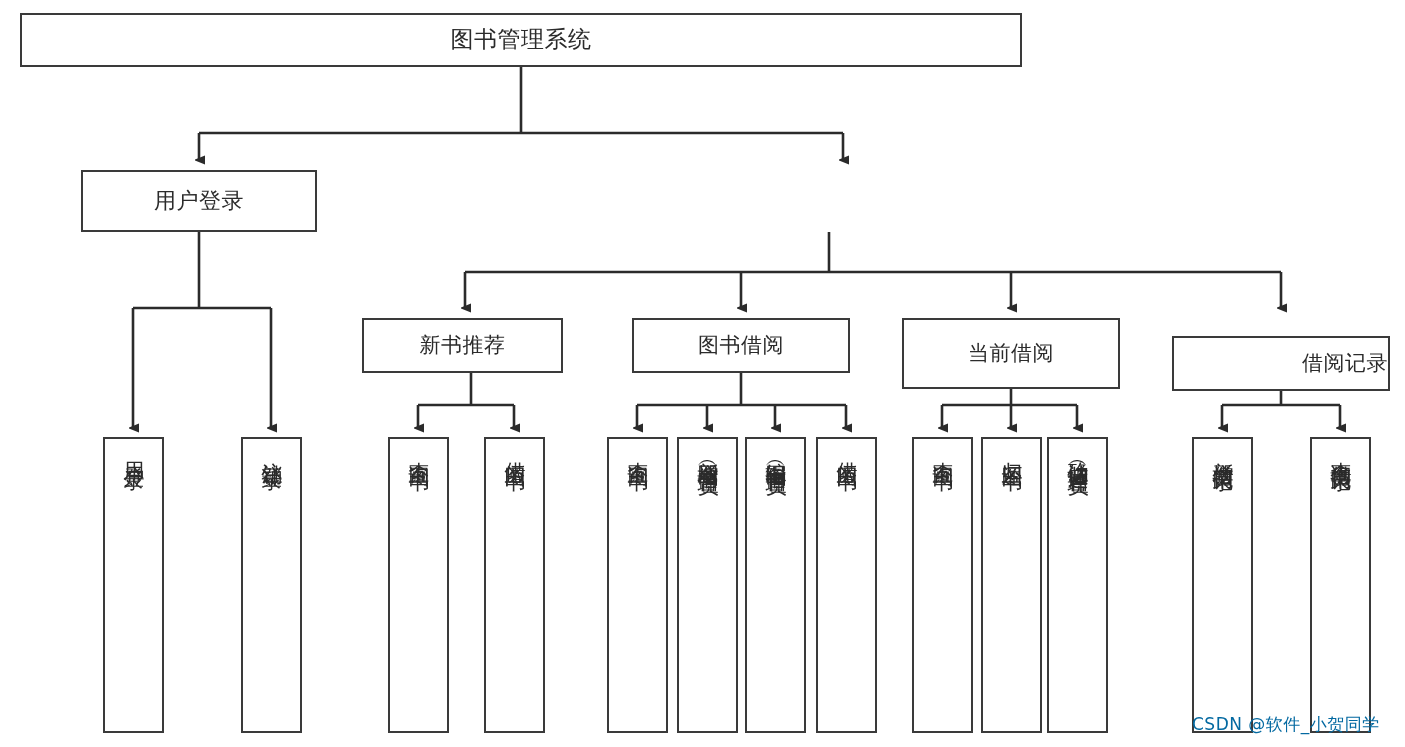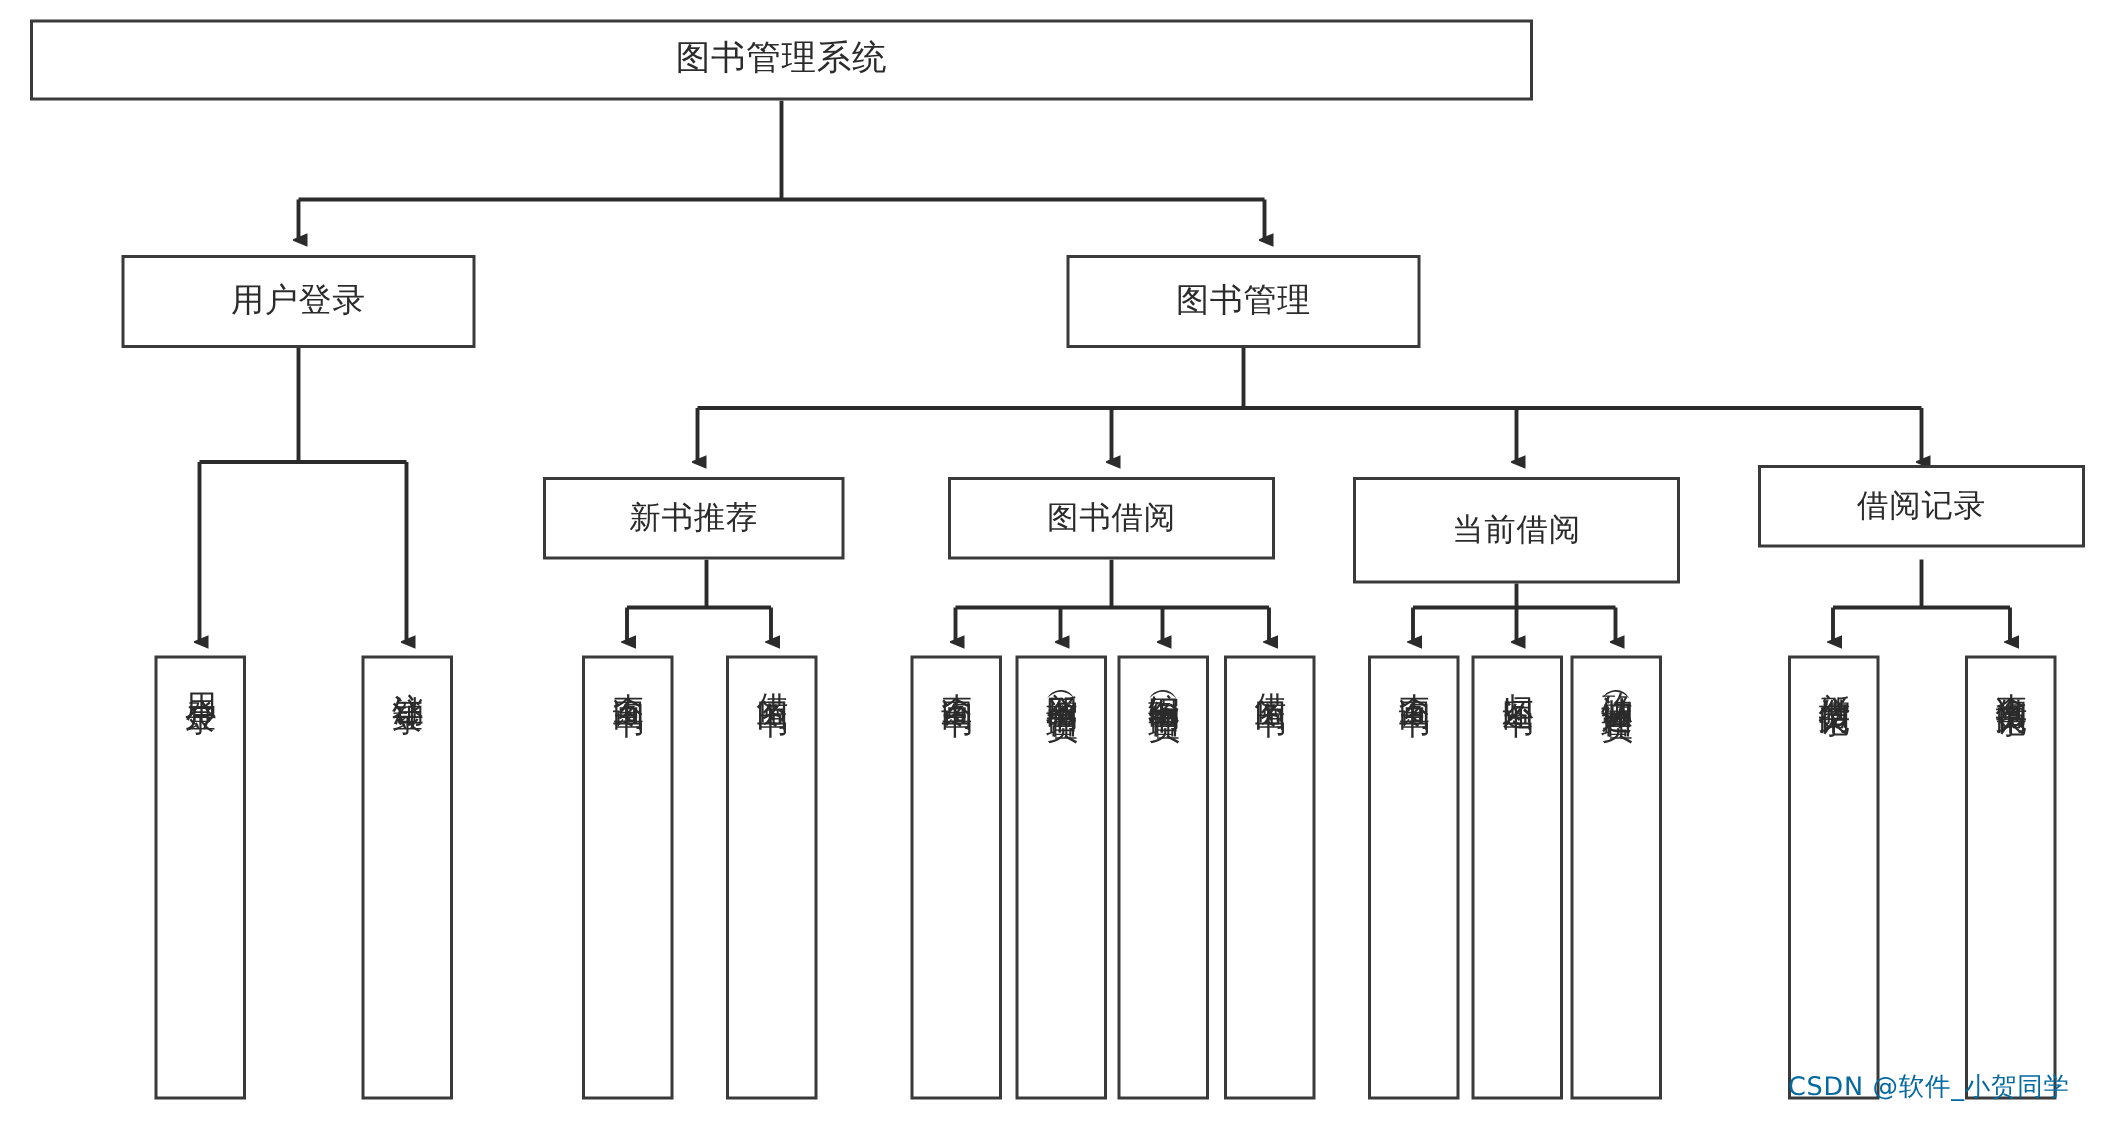--- a/index.html
+++ b/index.html
@@ -124,34 +124,31 @@
     </g>
   </svg>
 
   <div class="node root" style="left:20px; top:13px; width:1002px; height:54px;">
     <span class="label">图书管理系统</span>
   </div>
 
   <div class="node lvl2" style="left:81px; top:170px; width:236px; height:62px;">
     <span class="label">用户登录</span>
   </div>
-  <div class="node lvl2" style="left:711px; top:170px; width:236px; height:62px;">
-    <span class="label">图书管理</span>
-  </div>
 
   <div class="node lvl3" style="left:362px; top:318px; width:201px; height:55px;">
     <span class="label">新书推荐</span>
   </div>
   <div class="node lvl3" style="left:632px; top:318px; width:218px; height:55px;font-family:Liberation Serif, serif;">
     <span class="label">图书借阅</span>
   </div>
   <div class="node lvl3" style="left:902px; top:318px; width:218px; height:71px;">
     <span class="label">当前借阅</span>
   </div>
-  <div class="node lvl3" style="left:1172px; top:310px; width:218px; height:55px;">
+  <div class="node lvl3" style="left:1172px; top:336px; width:218px; height:55px;justify-content:flex-end;">
     <span class="label">借阅记录</span>
   </div>
 
   <div class="node leaf" style="left:103px; top:437px; width:61px; height:296px;">
     <span class="label">用户登录</span>
   </div>
   <div class="node leaf" style="left:241px; top:437px; width:61px; height:296px;">
     <span class="label">注销登录</span>
   </div>
 

